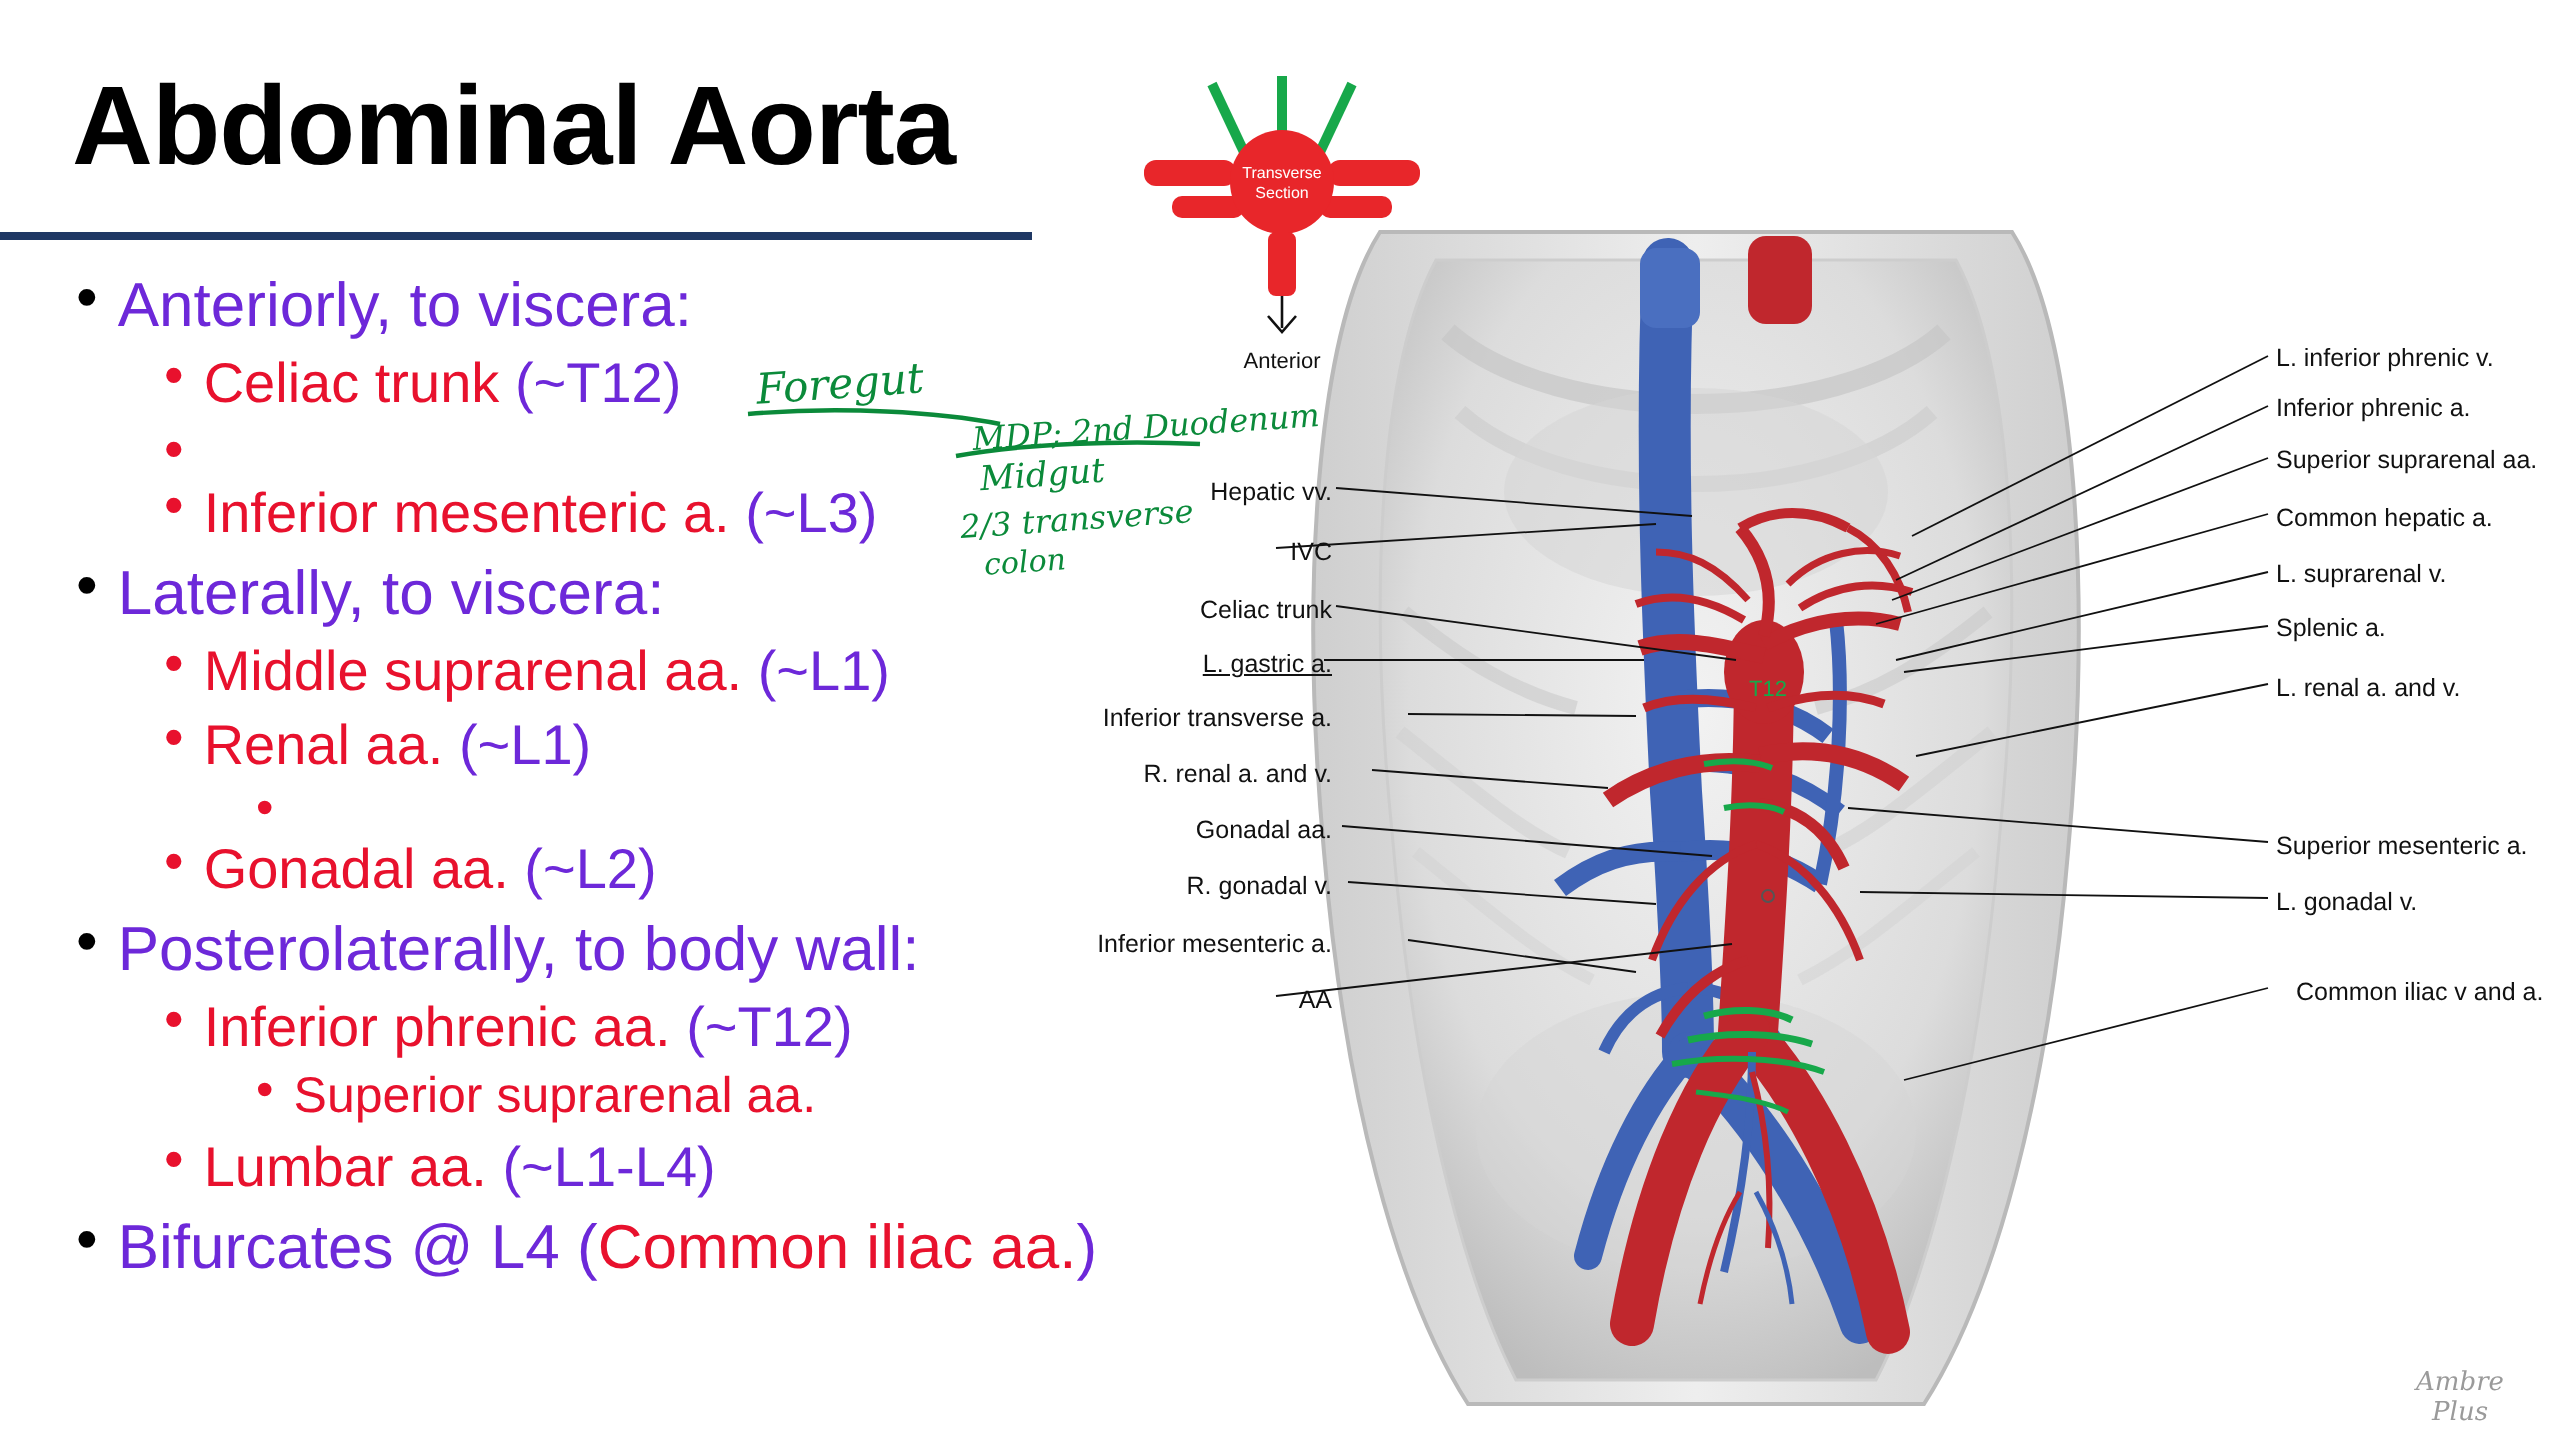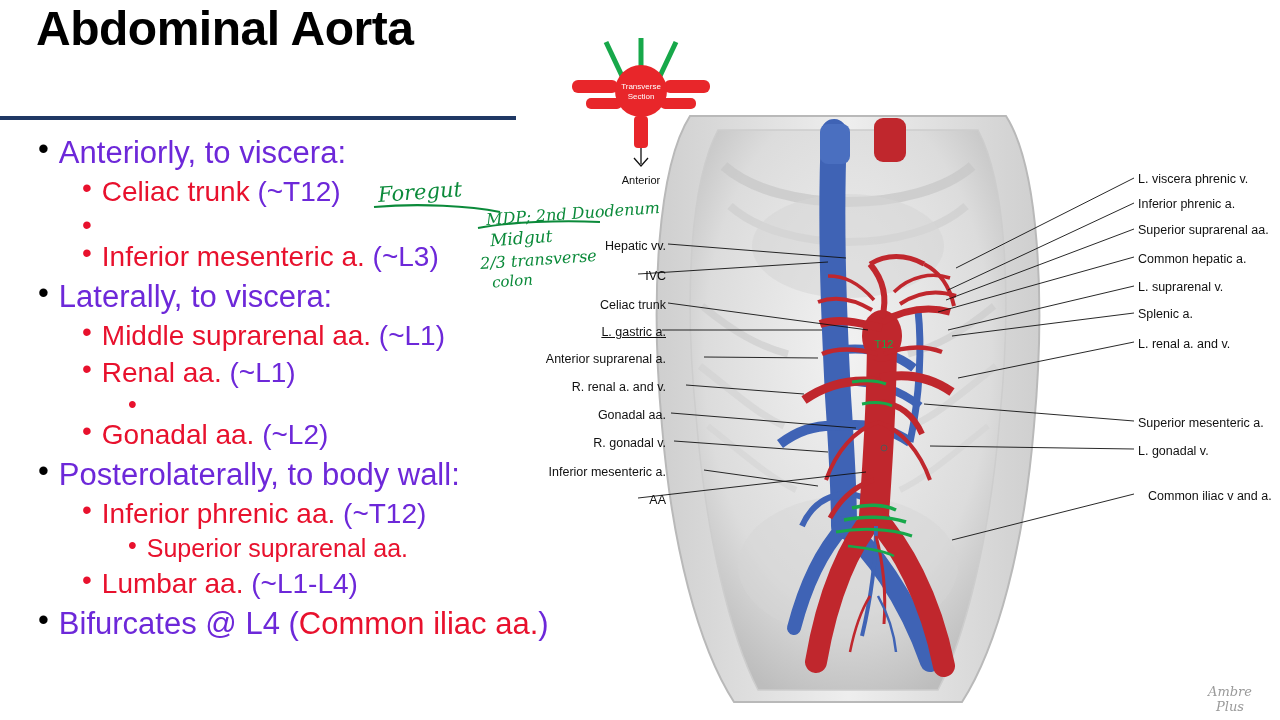--- a/index.html
+++ b/index.html
@@ -12,22 +12,22 @@
     height: 720px;
     overflow: hidden;
     font-family: "Liberation Sans", sans-serif;
     position: relative;
   }
 
   
   #slide-title {
     position: absolute;
     left: 36px;
-    top: 4px;
-    font-size: 48px;
+    top: 34px;
+    font-size: 56px;
     font-weight: bold;
     color: #000;
     letter-spacing: -0.5px;
     line-height: 1.05;
   }
   #title-rule {
     position: absolute;
     left: 0px;
     top: 116px;
     width: 516px;
@@ -335,29 +335,29 @@
       <line x1="578" y1="449" x2="374" y2="446"></line>
       <line x1="578" y1="494" x2="396" y2="540"></line>
     </g>
   </svg>
 
   <div id="labels-left">
       <div class="leader-label leader-left" style="right: 614px; top: 239px;">Hepatic vv.</div>
       <div class="leader-label leader-left" style="right: 614px; top: 269px;">IVC</div>
       <div class="leader-label leader-left" style="right: 614px; top: 298px;">Celiac trunk</div>
       <div class="leader-label leader-left" style="right: 614px; top: 325px; text-decoration: underline;">L. gastric a.</div>
-      <div class="leader-label leader-left" style="right: 614px; top: 352px;">Anterior suprarenal a.</div>
+      <div class="leader-label leader-left" style="right: 614px; top: 352px;">Inferior transverse a.</div>
       <div class="leader-label leader-left" style="right: 614px; top: 380px;">R. renal a. and v.</div>
       <div class="leader-label leader-left" style="right: 614px; top: 408px;">Gonadal aa.</div>
       <div class="leader-label leader-left" style="right: 614px; top: 436px;">R. gonadal v.</div>
       <div class="leader-label leader-left" style="right: 614px; top: 465px;">Inferior mesenteric a.</div>
       <div class="leader-label leader-left" style="right: 614px; top: 493px;">AA</div>
     </div>
   <div id="labels-right">
-      <div class="leader-label leader-right" style="left: 582px; top: 172px;">L. viscera phrenic v.</div>
+      <div class="leader-label leader-right" style="left: 582px; top: 172px;">L. inferior phrenic v.</div>
       <div class="leader-label leader-right" style="left: 582px; top: 197px;">Inferior phrenic a.</div>
       <div class="leader-label leader-right" style="left: 582px; top: 223px;">Superior suprarenal aa.</div>
       <div class="leader-label leader-right" style="left: 582px; top: 252px;">Common hepatic a.</div>
       <div class="leader-label leader-right" style="left: 582px; top: 280px;">L. suprarenal v.</div>
       <div class="leader-label leader-right" style="left: 582px; top: 307px;">Splenic a.</div>
       <div class="leader-label leader-right" style="left: 582px; top: 337px;">L. renal a. and v.</div>
       <div class="leader-label leader-right" style="left: 582px; top: 416px;">Superior mesenteric a.</div>
       <div class="leader-label leader-right" style="left: 582px; top: 444px;">L. gonadal v.</div>
       <div class="leader-label leader-right" style="left: 592px; top: 489px;">Common iliac v and a.</div>
     </div>

